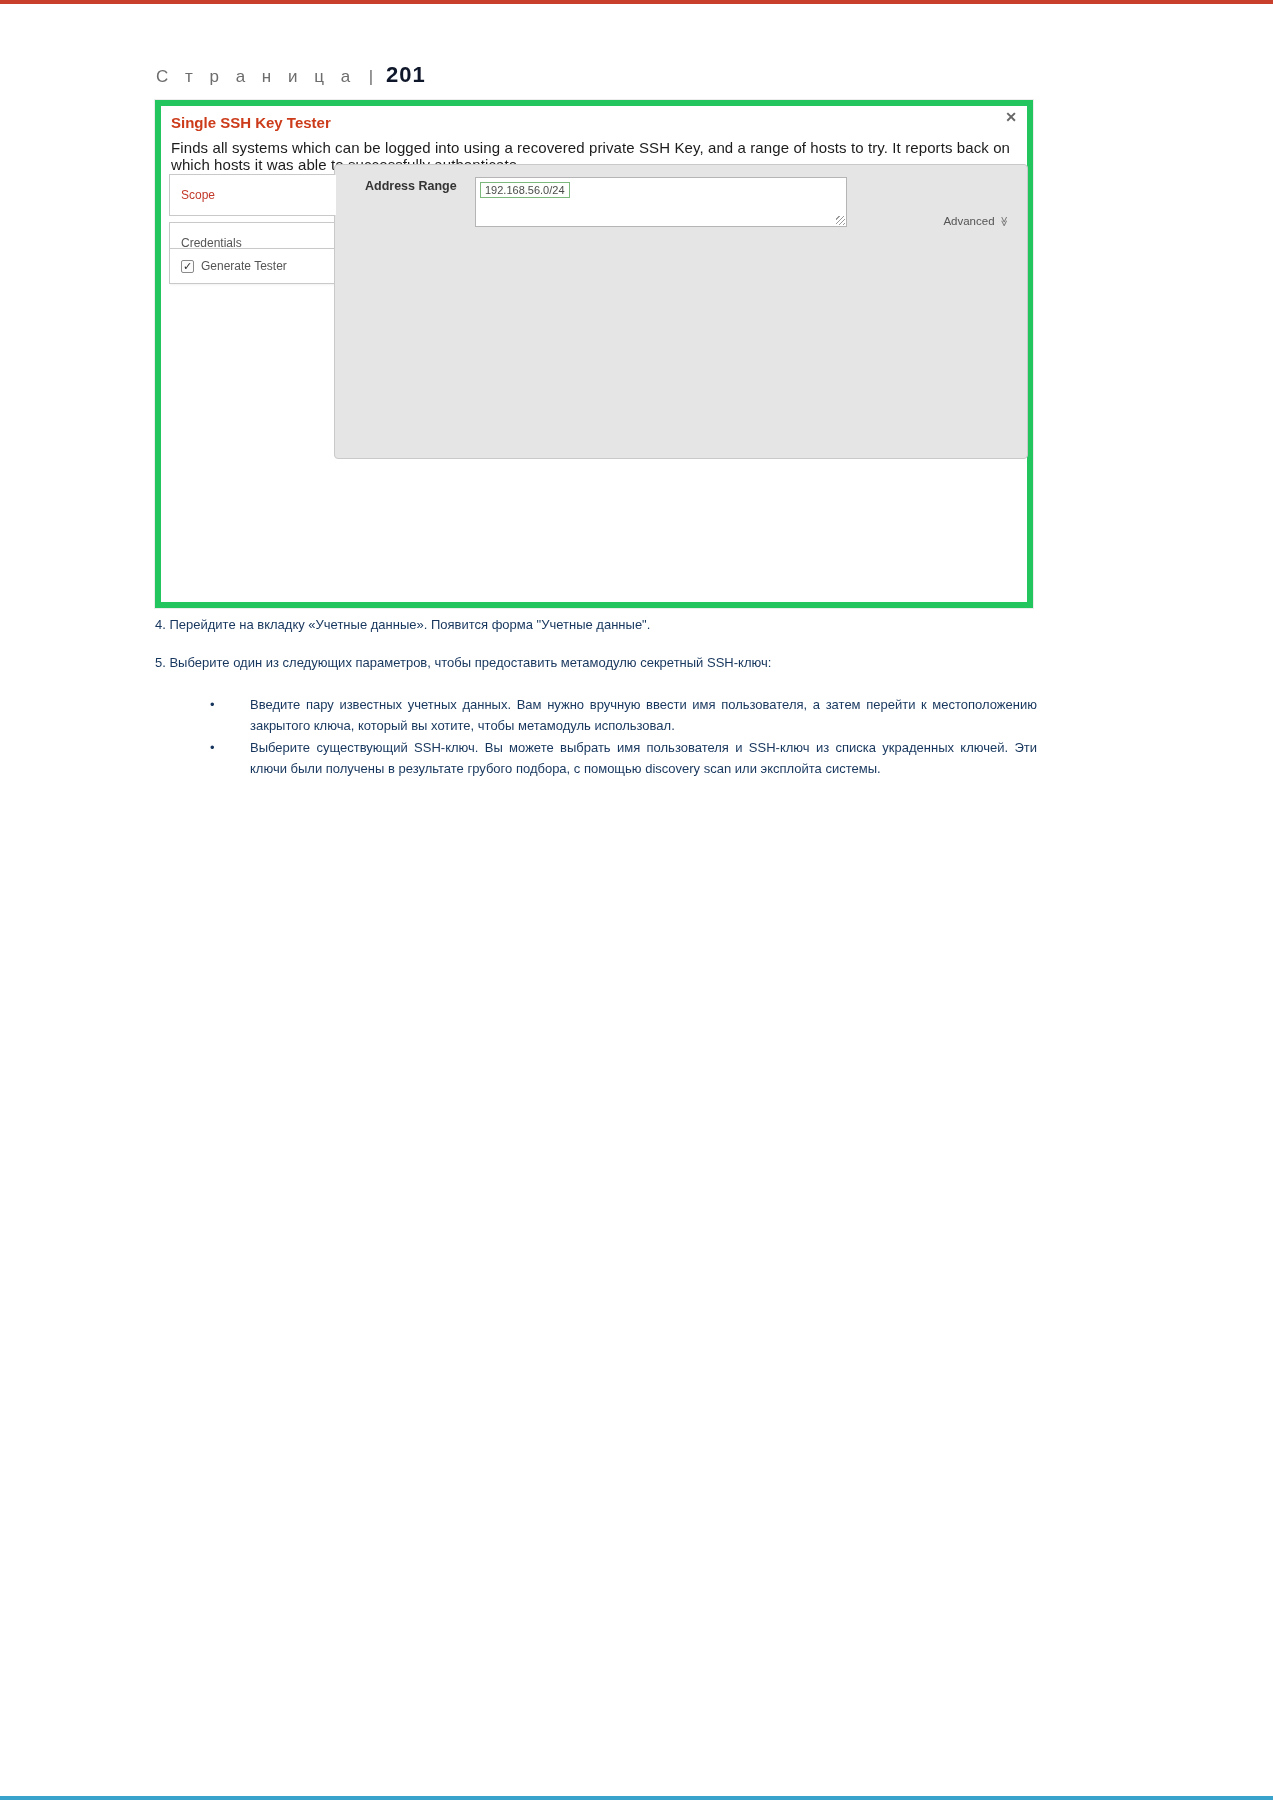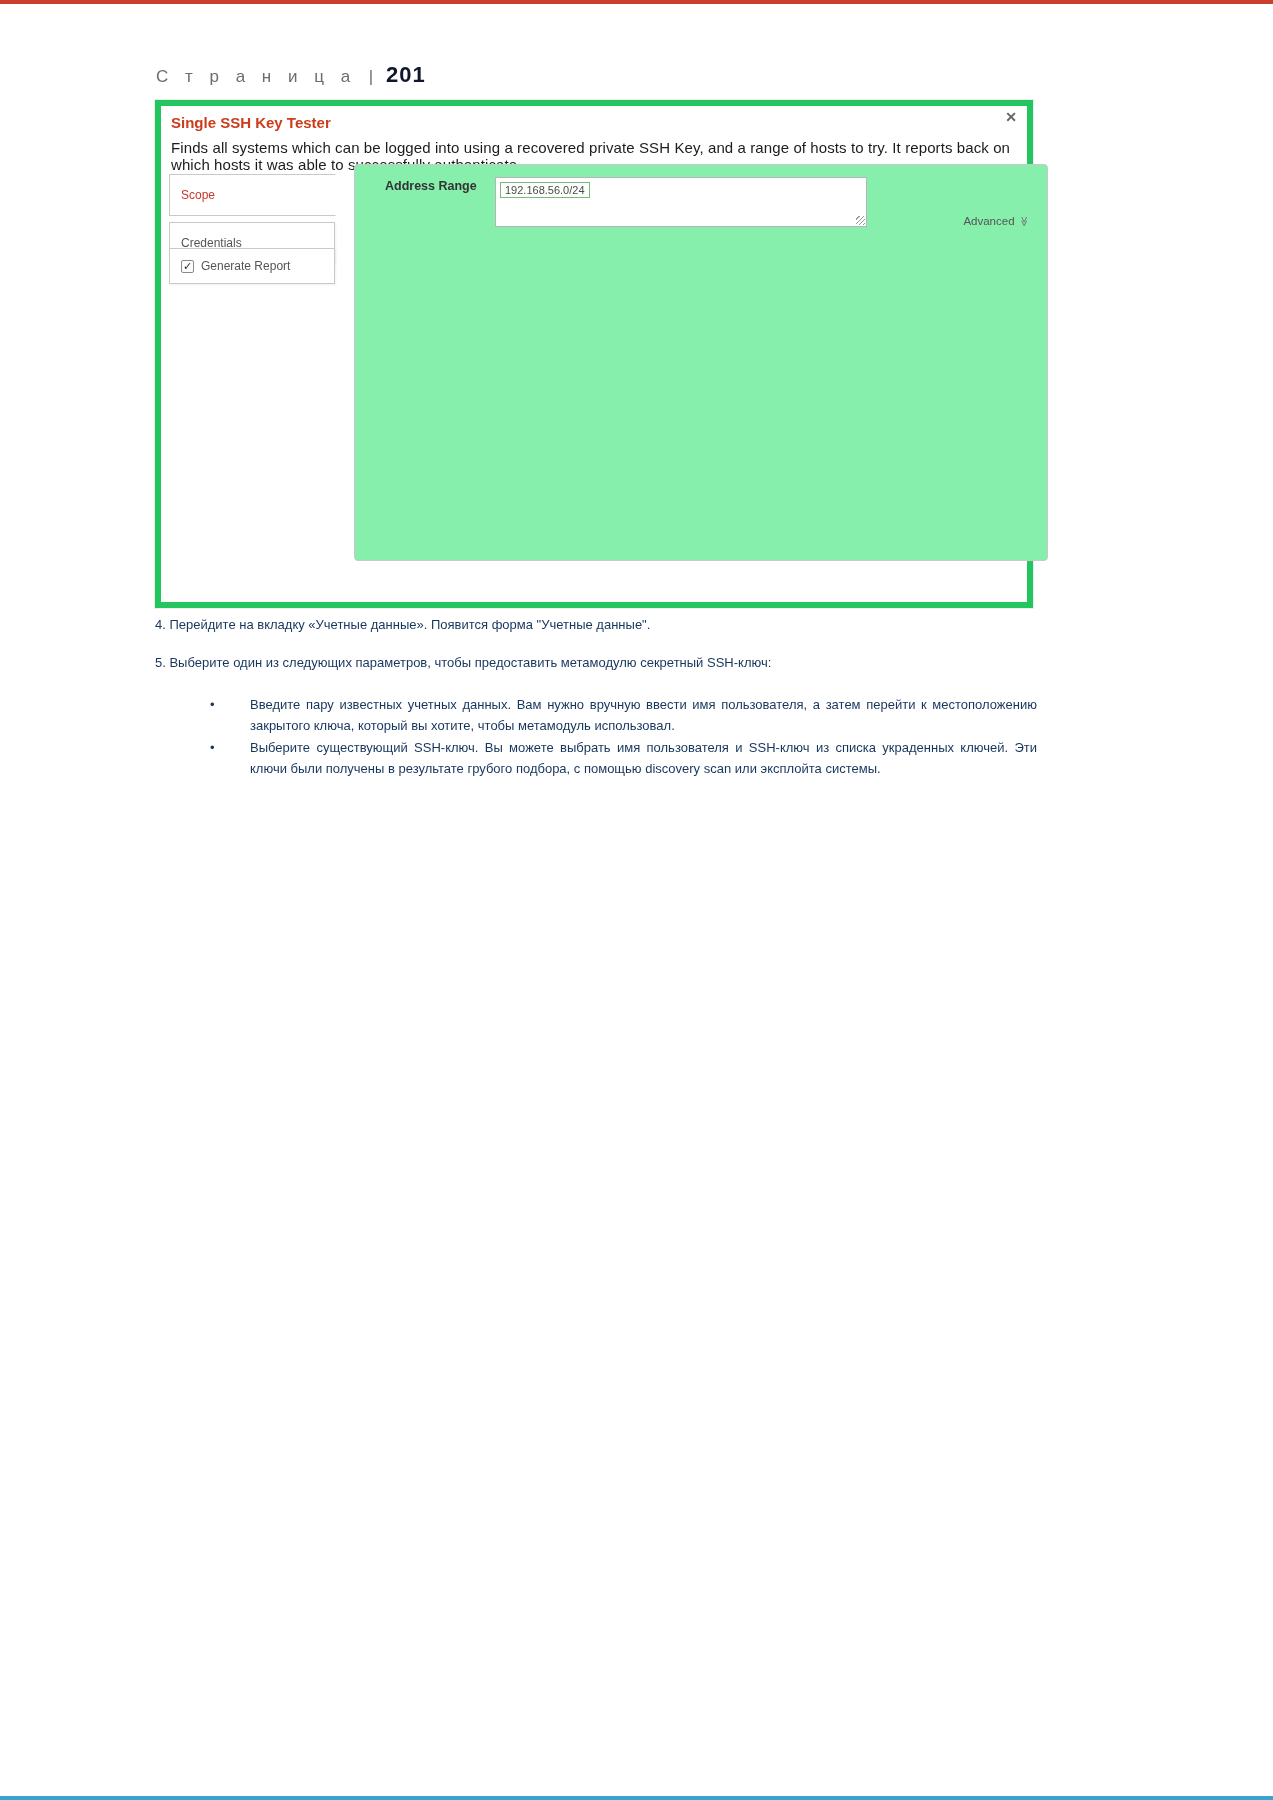--- a/index.html
+++ b/index.html
@@ -49,22 +49,22 @@
   .tab-creds   { top:116px; z-index:1; }
   .tab-report  { top:142px; height:36px; z-index:1; }
   .checkbox {
     width:13px; height:13px; border:1px solid #8a8a8a; background:#fcfcfc;
     margin-right:7px; display:flex; align-items:center; justify-content:center;
     font-size:11px; color:#2b2b2b; line-height:1; border-radius:2px;
   }
 
   
   .panel {
-    position:absolute; left:173px; top:58px; width:694px; height:397px;
-    background:#86efac; border:1px solid #c9c9c9; border-radius:4px; z-index:2;margin-left:20px;
+    position:absolute; left:173px; top:58px; width:694px; height:295px;
+    background:#e5e5e5; border:1px solid #c9c9c9; border-radius:4px; z-index:2;
   }
   .addr-label {
     position:absolute; left:30px; top:14px;
     font-size:12.5px; font-weight:bold; color:#333;
   }
   .addr-box {
     position:absolute; left:140px; top:12px; width:372px; height:50px;
     border:1px solid #b5b5b5; background:#ffffff; cursor:text;
   }
   .addr-value {
@@ -131,21 +131,21 @@
   <div class="dialog-desc">Finds all systems which can be logged into using a recovered private SSH Key, and a range of hosts to try. It reports back on which hosts it was able to successfully authenticate.</div>
 
   <div class="tab tab-scope">
     <span>Scope</span>
   </div>
   <div class="tab tab-creds">
     <span>Credentials</span>
   </div>
   <div class="tab tab-report">
     <span class="checkbox">✓</span>
-    <span>Generate Report</span>
+    <span>Generate Tester</span>
   </div>
 
   <div class="panel">
     <div class="addr-label">Address Range</div>
     <div class="addr-box">
       <span class="addr-value">192.168.56.0/24</span>
       <span class="resize-grip"></span>
     </div>
     <div class="advanced">
       <span>Advanced</span><span class="chev">≫</span>

